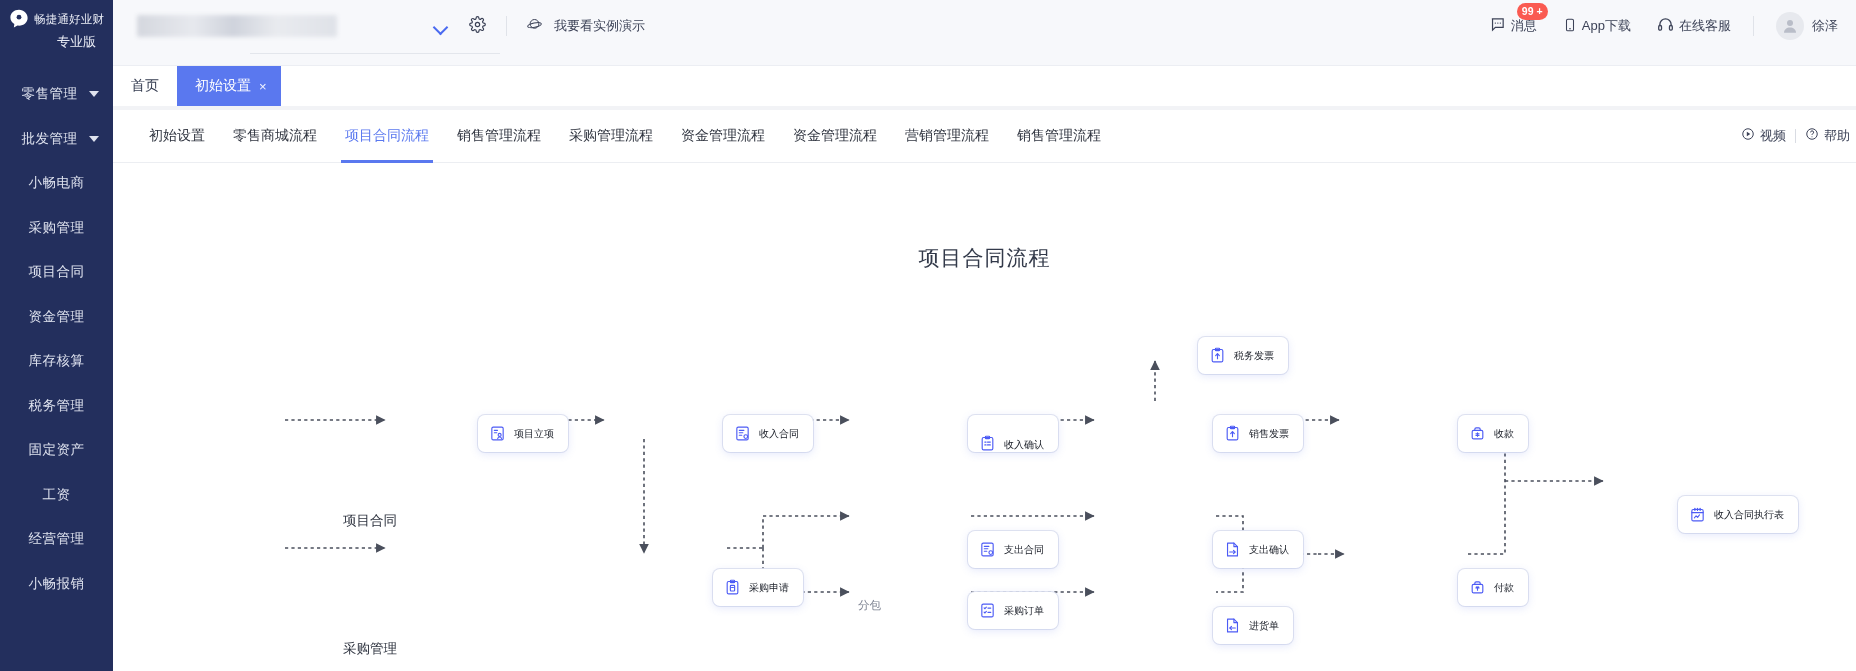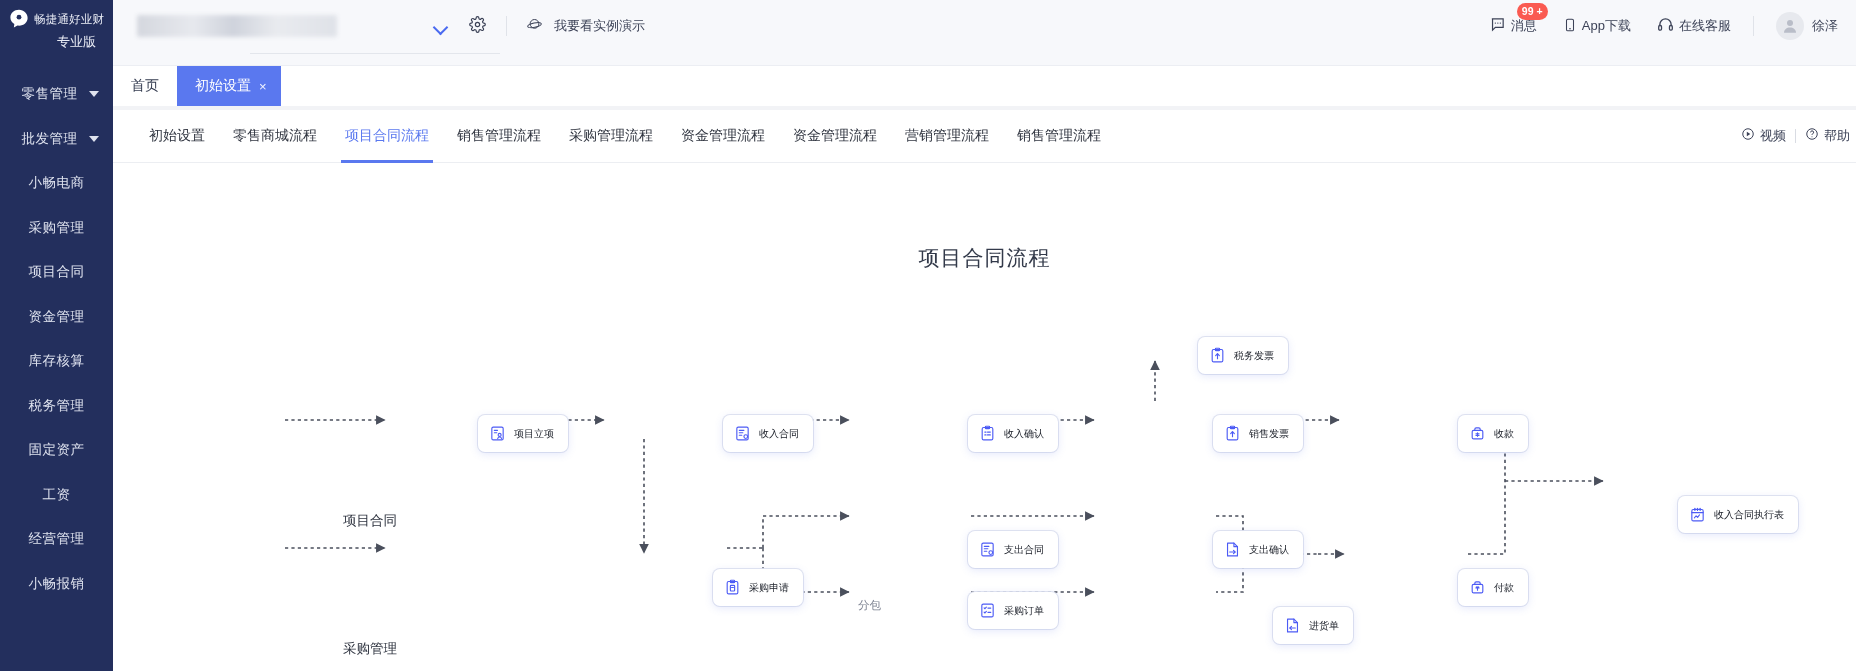--- a/index.html
+++ b/index.html
@@ -410,21 +410,21 @@
               <svg width="17" height="17" viewBox="0 0 24 24" fill="none" stroke="#4c5bf5" stroke-width="1.6" stroke-linecap="round" stroke-linejoin="round">
                 <rect x="4" y="3" width="16" height="18" rx="2"></rect>
                 <line x1="7.5" y1="7.5" x2="14" y2="7.5"></line>
                 <line x1="7.5" y1="11" x2="12.5" y2="11"></line>
                 <line x1="7.5" y1="14.5" x2="11" y2="14.5"></line>
                 <circle cx="16.6" cy="16.4" r="2.6"></circle>
               </svg>
             </span>
             <span>收入合同</span>
           </div>
-          <div class="node" style="left: 855px; top: 252px;">
+          <div class="node" style="left: 855px; top: 252px; align-items: flex-end;">
             <span class="ico">
               <svg width="17" height="17" viewBox="0 0 24 24" fill="none" stroke="#4c5bf5" stroke-width="1.6" stroke-linecap="round" stroke-linejoin="round">
                 <rect x="4.5" y="3.5" width="15" height="17.5" rx="2"></rect>
                 <rect x="9" y="1.8" width="6" height="3.4" rx="1"></rect>
                 <line x1="8.2" y1="10" x2="10" y2="10"></line>
                 <line x1="12" y1="10" x2="16" y2="10"></line>
                 <line x1="8.2" y1="14" x2="10" y2="14"></line>
                 <line x1="12" y1="14" x2="16" y2="14"></line>
               </svg>
             </span>
@@ -513,21 +513,21 @@
               <svg width="17" height="17" viewBox="0 0 24 24" fill="none" stroke="#4c5bf5" stroke-width="1.6" stroke-linecap="round" stroke-linejoin="round">
                 <rect x="4" y="3" width="16" height="18" rx="2"></rect>
                 <path d="M7.2 8.3l1.2 1.2 2-2.2"></path>
                 <path d="M7.2 14.3l1.2 1.2 2-2.2"></path>
                 <line x1="12.6" y1="8.6" x2="16.6" y2="8.6"></line>
                 <line x1="12.6" y1="14.6" x2="16.6" y2="14.6"></line>
               </svg>
             </span>
             <span>采购订单</span>
           </div>
-          <div class="node" style="left: 1160px; top: 444px;">
+          <div class="node" style="left: 1100px; top: 444px;">
             <span class="ico">
               <svg width="17" height="17" viewBox="0 0 24 24" fill="none" stroke="#4c5bf5" stroke-width="1.6" stroke-linecap="round" stroke-linejoin="round">
                 <path d="M5 3h9l5 5v13H5z"></path>
                 <path d="M14 3v5h5"></path>
                 <line x1="16" y1="15.5" x2="8.5" y2="15.5"></line>
                 <path d="M10.6 13.2 8.3 15.5l2.3 2.3"></path>
               </svg>
             </span>
             <span>进货单</span>
           </div>

